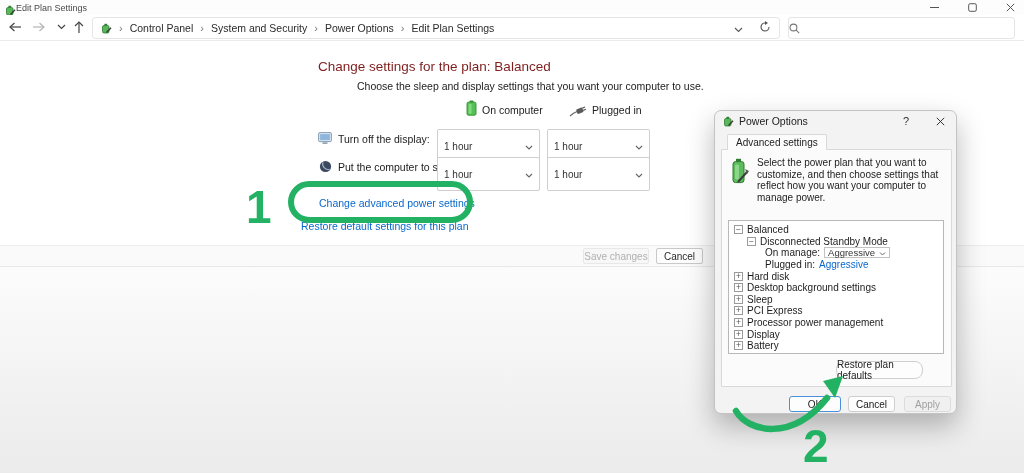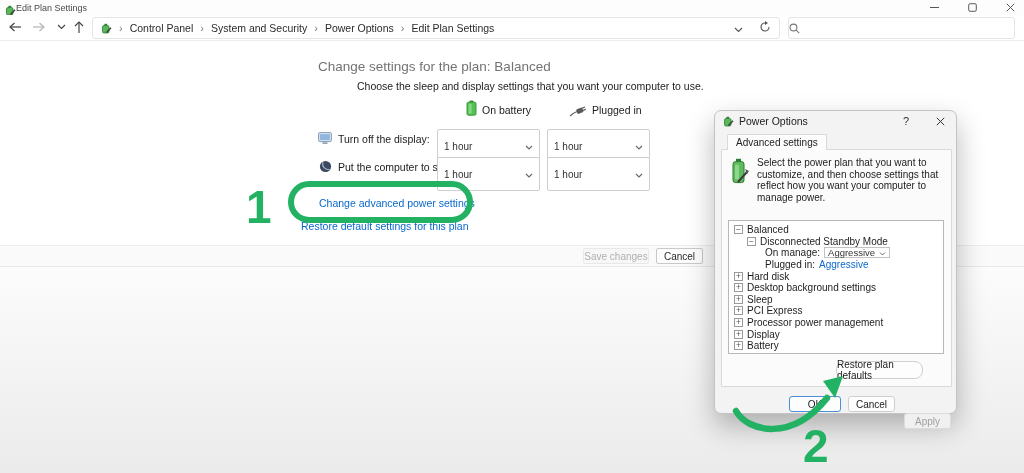--- a/index.html
+++ b/index.html
@@ -18,21 +18,21 @@
   .navbtn { position:absolute; top:20px; width:16px; height:14px; display:flex; align-items:center; justify-content:center; }
   .crumbbar { position:absolute; left:92px; top:17px; width:688px; height:22px; border:1px solid #e5e5e5; border-radius:3px; background:#fff; display:flex; align-items:center; padding:0 8px; }
   .crumb { font-size:10.5px; color:#2b2b2b; padding:0 2px; white-space:nowrap; }
   .crumb-sep { font-size:11px; color:#777; padding:0 5px; }
   .crumb-right { position:absolute; right:8px; display:flex; align-items:center; gap:16px; }
   .searchbox { position:absolute; left:788px; top:17px; width:227px; height:22px; border:1px solid #e5e5e5; border-radius:3px; background:#fff; display:flex; align-items:center; }
   .searchbox input { border:none; outline:none; flex:1; font-size:10.5px; color:#444; padding:0 8px; font-family:"Liberation Sans",sans-serif; background:transparent; }
   .searchbox input::placeholder { color:#8a8a8a; }
 
   
-  .page-heading { position:absolute; left:318px; top:59px; font-size:13.5px; color:#737373; }
+  .page-heading { position:absolute; left:318px; top:59px; font-size:13.5px; color:#7f1d1d; }
   .page-sub { position:absolute; left:318px; top:80px; font-size:10.5px; color:#1c1c1c;margin-left:39px; }
   .col-head { font-size:10.5px; color:#1c1c1c; }
   .row-label { font-size:10.5px; color:#1c1c1c; }
   .dd { position:absolute; width:103px; height:17px; background:#fff; border:1px solid #cfcfcf; border-radius:2px; display:flex; align-items:center; justify-content:space-between; padding:16px 6px; font-size:10px; color:#333; }
   .link { font-size:10.5px; color:#0a68cc; cursor:pointer; }
   .btn { display:flex; align-items:center; justify-content:center; font-size:10px; border-radius:2px; }
   .btnstrip { position:absolute; top:245px; left:0; width:1024px; height:22px; background:#fafafa; border-top:1px solid #eeeeee; border-bottom:1px solid #e8e8e8; }
   .lower-bg { position:absolute; top:267px; left:0; width:1024px; height:206px; background:linear-gradient(#fcfcfc, #ebebeb); }
 
   
@@ -154,21 +154,21 @@
   <div class="page-heading">Change settings for the plan: Balanced</div>
   <div class="page-sub">Choose the sleep and display settings that you want your computer to use.</div>
 
   <span class="abs" style="left:466px; top:100px;">
     <svg width="11" height="16" viewBox="0 0 11 16">
         <rect x="3.5" y="0.5" width="4" height="2.2" rx="0.6" fill="#379437"></rect>
         <rect x="1" y="2.2" width="9" height="13" rx="1.4" fill="#55c055" stroke="#2f8f2f" stroke-width="0.9"></rect>
         <rect x="2.6" y="3.8" width="3" height="10" rx="1" fill="#8ade8a" opacity="0.8"></rect>
       </svg>
   </span>
-  <span class="col-head abs" style="left:482px; top:104px;">On battery</span>
+  <span class="col-head abs" style="left:482px; top:104px;">On computer</span>
   <span class="abs" style="left:569px; top:103px;">
     <svg width="18" height="12" viewBox="0 0 18 12">
         <path d="M1 11 C3.5 8.5 5.5 7.5 8 6.5" fill="none" stroke="#6a6a6a" stroke-width="1.2"></path>
         <g transform="rotate(-22 11 5.5)">
           <rect x="7.5" y="3.2" width="6.5" height="5" rx="1.2" fill="#5a5a5a"></rect>
           <line x1="14" y1="4.1" x2="17" y2="4.1" stroke="#5a5a5a" stroke-width="1.2"></line>
           <line x1="14" y1="6.6" x2="17" y2="6.6" stroke="#5a5a5a" stroke-width="1.2"></line>
         </g>
       </svg>
   </span>
@@ -304,21 +304,21 @@
       </div>
       <div class="tree-row">
         <span class="expander ind0">+</span>
         <span>Battery</span>
       </div>
     </div>
 
     <div class="dlg-btn" style="left:121px; top:250px; width:87px; height:18px;border-radius:8px;">Restore plan defaults</div>
     <div class="dlg-btn" style="left:74px; top:285px; width:52px; border-color:#4a8fd8;">OK</div>
     <div class="dlg-btn" style="left:133px; top:285px; width:47px;">Cancel</div>
-    <div class="dlg-btn" style="left:189px; top:285px; width:47px; color:#a0a0a0; background:#f0f0f0; border-color:#dcdcdc;margin-top:17px;">Apply</div>
+    <div class="dlg-btn" style="left:189px; top:285px; width:47px; color:#a0a0a0; background:#f0f0f0; border-color:#dcdcdc;">Apply</div>
   </div>
 
   <div class="anno-num" style="left:246px; top:184px;">1</div>
   <div class="anno-ring"></div>
   <div class="anno-num" style="left:803px; top:423px;">2</div>
   <svg class="anno-arrow" width="170" height="113" viewBox="0 0 170 113">
     <path d="M46 51 C58 72, 102 82, 137 38" fill="none" stroke="#23b264" stroke-width="6.5" stroke-linecap="round"></path>
     <polygon points="153,16 133,21 145,38" fill="#23b264"></polygon>
   </svg>
 

